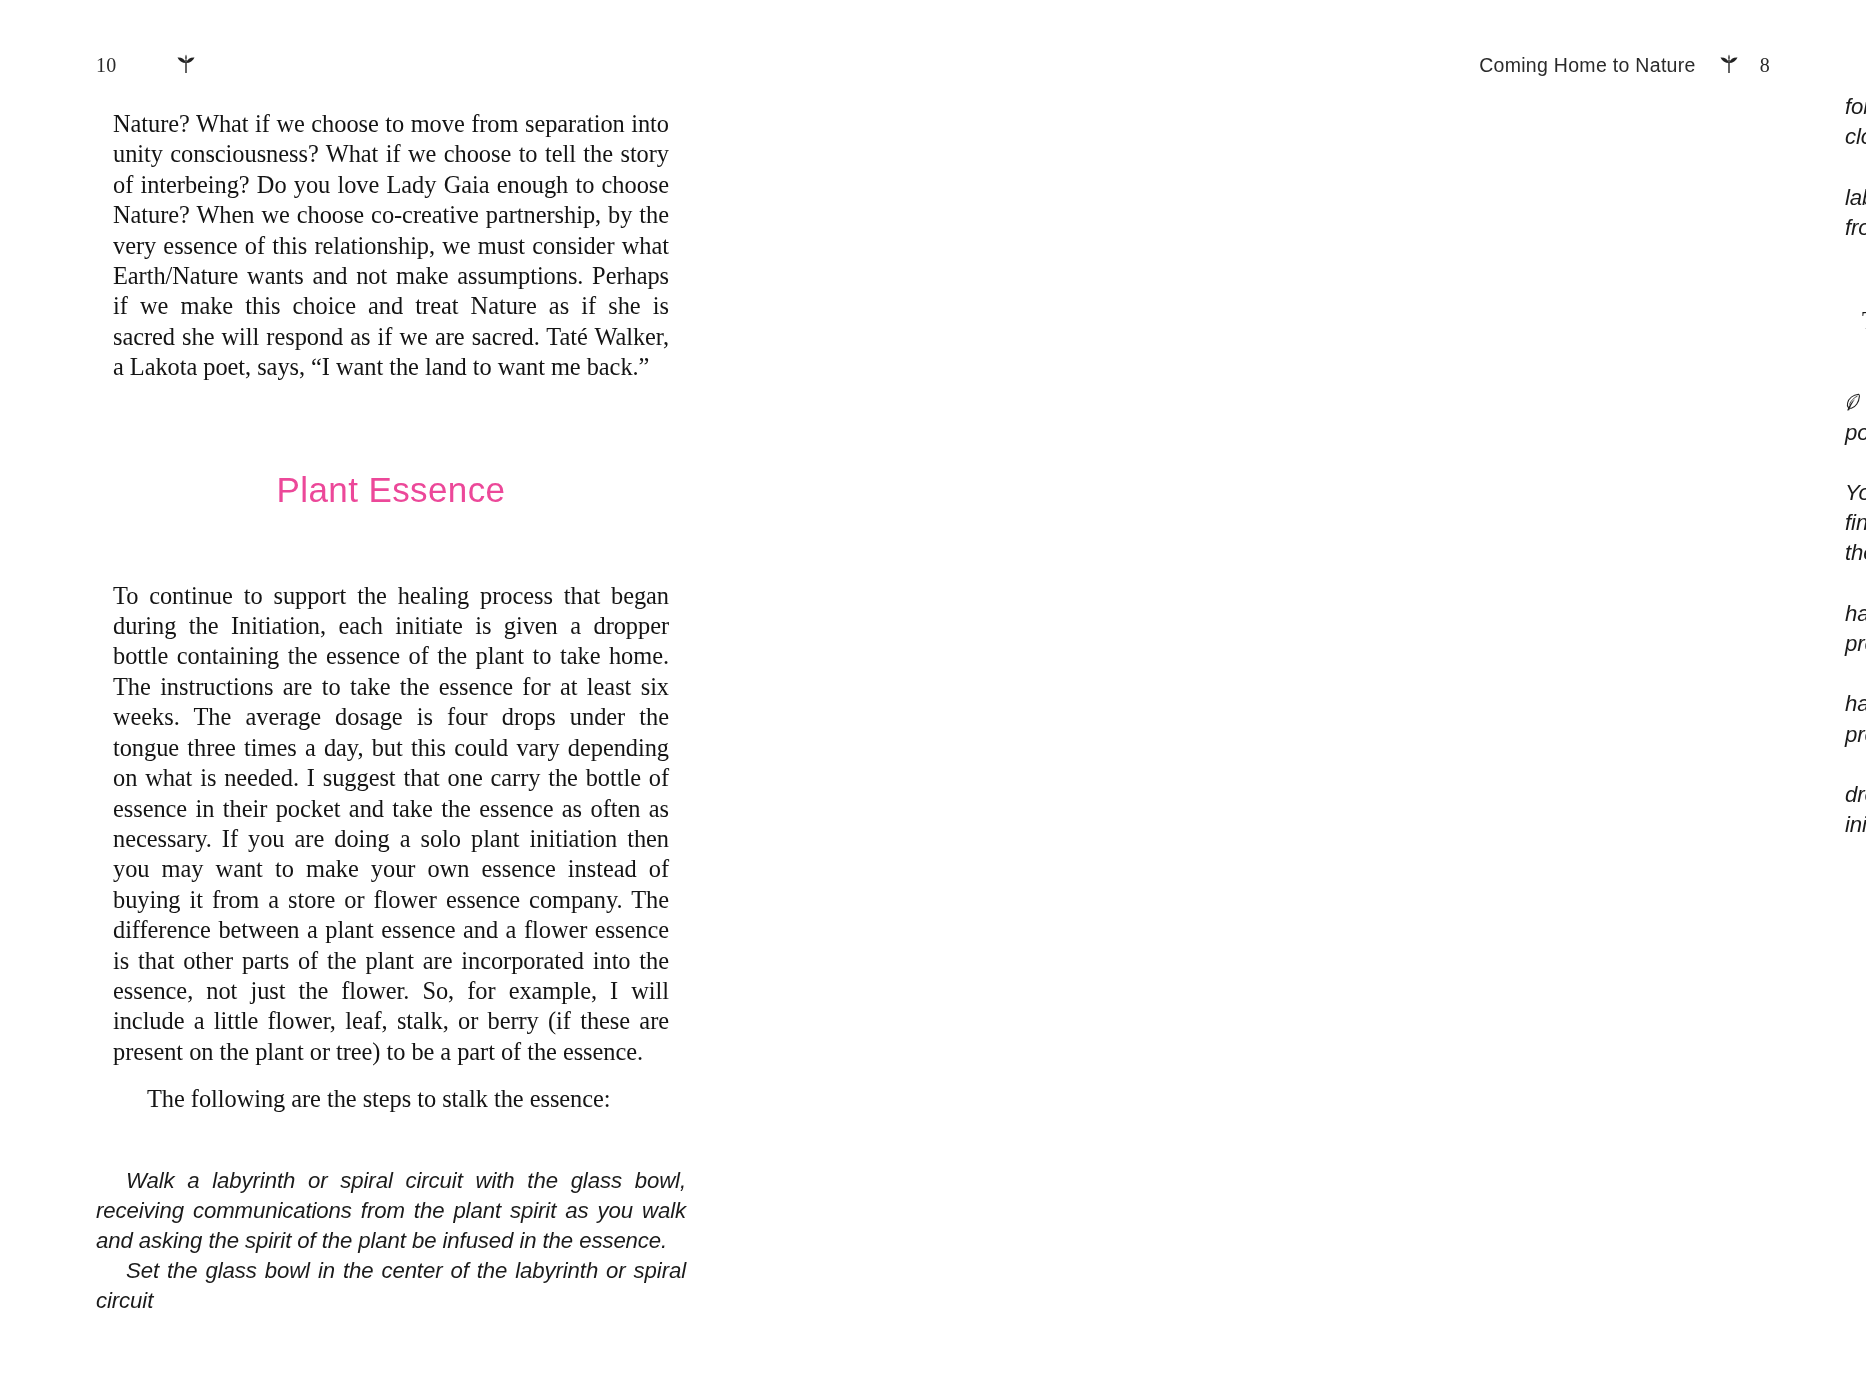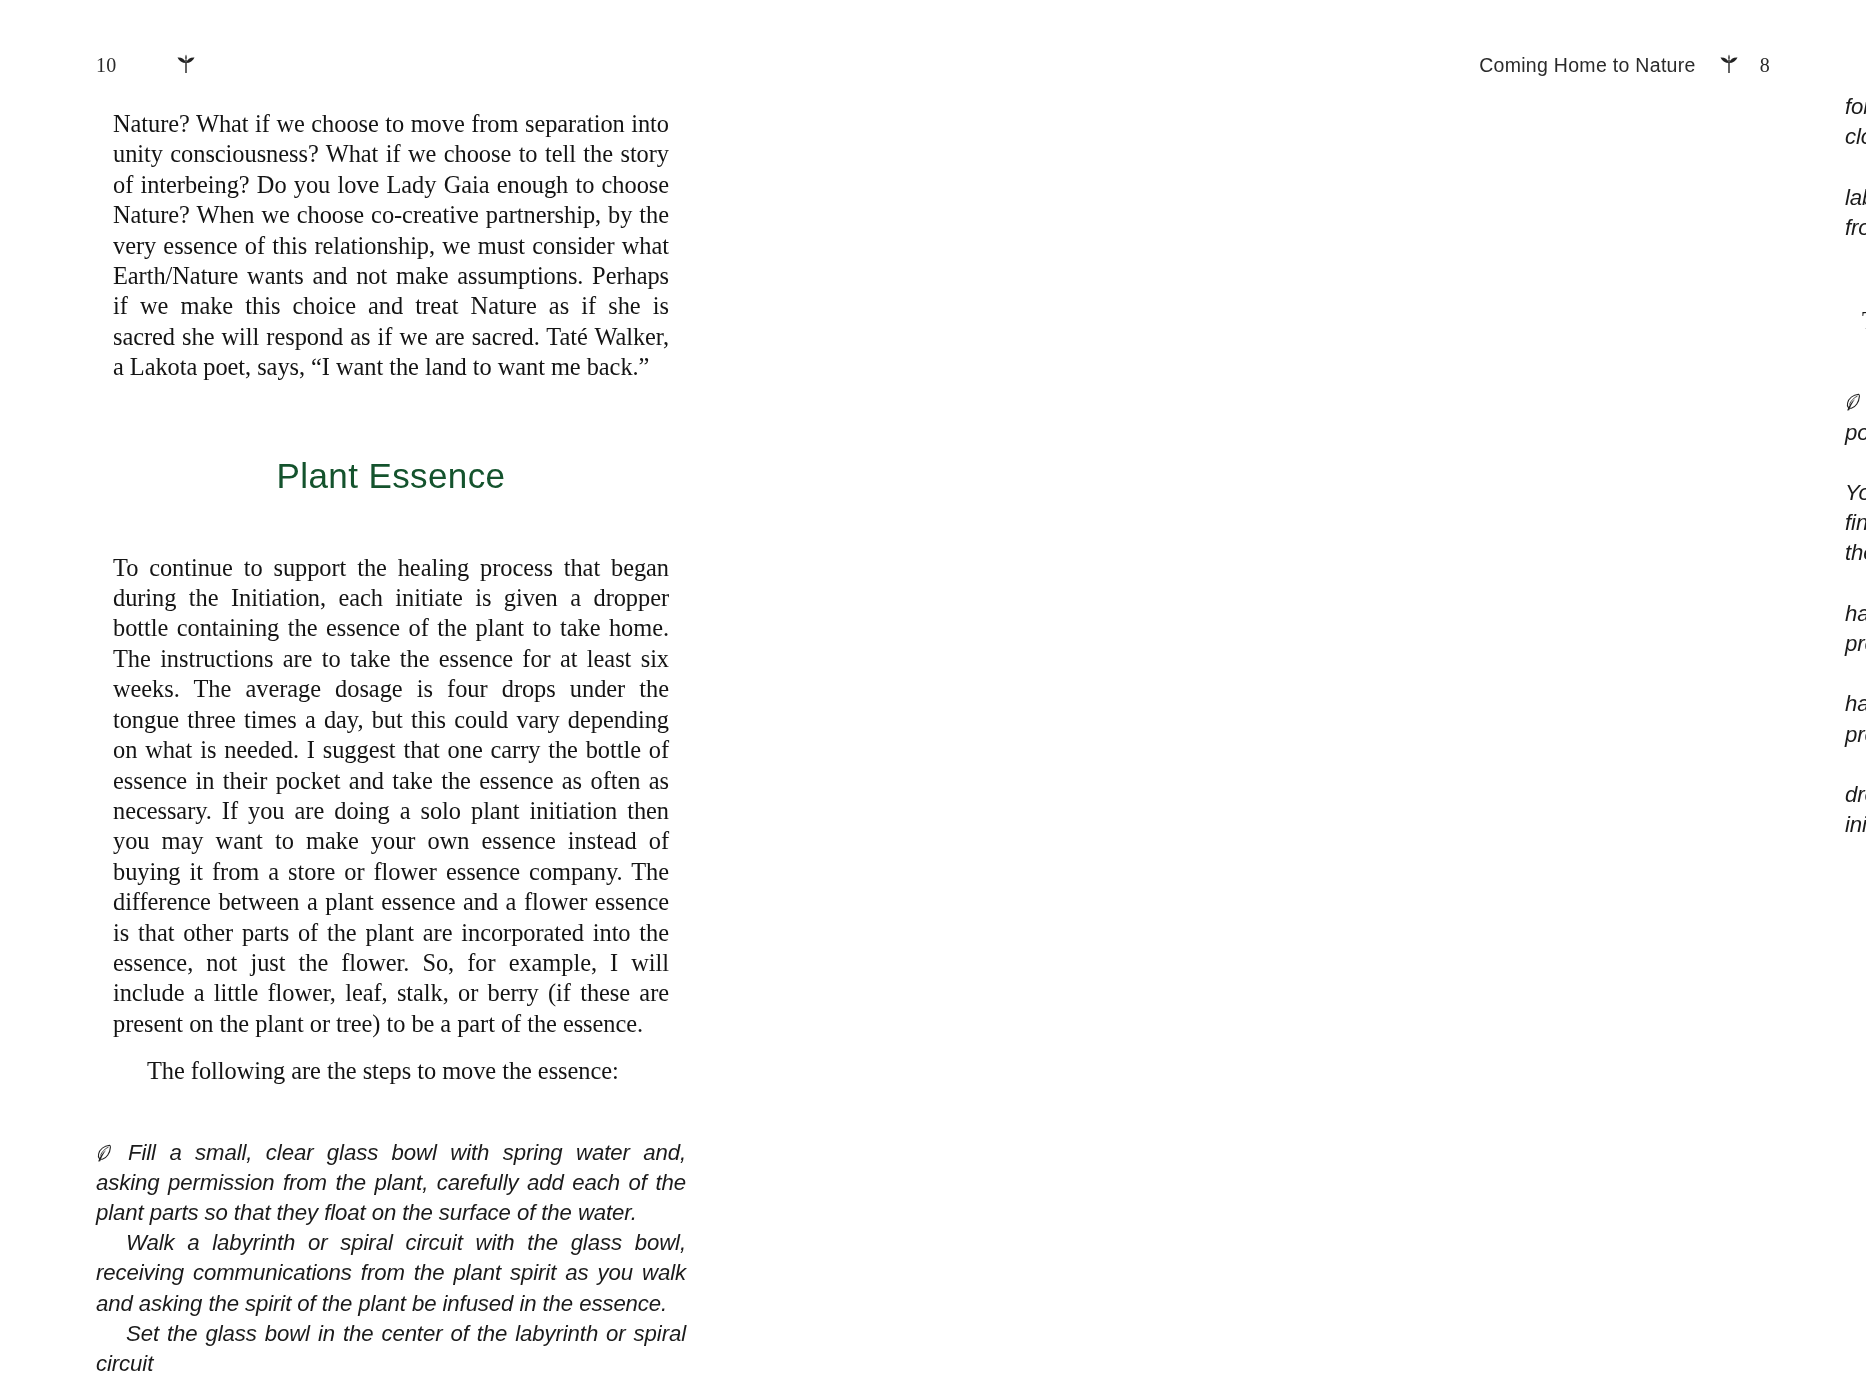--- a/index.html
+++ b/index.html
@@ -85,27 +85,27 @@
     line-height: 30.4px;
     text-align: justify;
     text-justify: inter-word;
     hyphens: none;
     color: #141414;
     letter-spacing: -0.05px;
   }
   p.body.indent { text-indent: 34px; }
 
   h2.section-title {
-    margin: 0;
+    margin: 14px;
     font-family: "Liberation Sans", sans-serif;
     font-weight: 300;
     font-size: 35px;
     letter-spacing: 0.4px;
     text-align: center;
-    color: #14532d;
+    color: #ec4899;
   }
 
   
   .instr {
     font-family: "Liberation Sans", sans-serif;
     font-style: italic;
     font-weight: 300;
     font-size: 22.2px;
     line-height: 30.2px;
     text-align: justify;
@@ -156,30 +156,25 @@
       <p class="body">Nature? What if we choose to move from separation into unity consciousness? What if we choose to tell the story of interbeing? Do you love Lady Gaia enough to choose Nature? When we choose co-creative partnership, by the very essence of this relationship, we must consider what Earth/Nature wants and not make assumptions. Perhaps if we make this choice and treat Nature as if she is sacred she will respond as if we are sacred. Taté Walker, a Lakota poet, says, “I want the land to want me back.”</p>
 
       <div class="sp-56"></div>
 
       <h2 class="section-title">Plant Essence</h2>
 
       <div class="sp-40"></div>
 
       <p class="body">To continue to support the healing process that began during the Initiation, each initiate is given a dropper bottle containing the essence of the plant to take home. The instructions are to take the essence for at least six weeks. The average dosage is four drops under the tongue three times a day, but this could vary depending on what is needed. I suggest that one carry the bottle of essence in their pocket and take the essence as often as necessary. If you are doing a solo plant initiation then you may want to make your own essence instead of buying it from a store or flower essence company. The difference between a plant essence and a flower essence is that other parts of the plant are incorporated into the essence, not just the flower. So, for example, I will include a little flower, leaf, stalk, or berry (if these are present on the plant or tree) to be a part of the essence.</p>
 
-      <p class="body indent">The following are the steps to move the essence:</p>
+      <p class="body indent">The following are the steps to stalk the essence:</p>
 
       <div class="sp-34"></div>
 
       <div class="instr">
-        <p class="first-step"><span class="leaf-bullet"><svg viewBox="0 0 17 19" width="17" height="19" aria-hidden="true">
-               <path d="M2.2 17.6 C3.4 13.6, 6.0 9.2, 10.2 6.0 C7.4 9.8, 5.2 13.6, 4.2 17.2 Z" fill="#222"></path>
-               <path d="M13.6 1.2 C8.2 2.0, 3.6 5.4, 2.6 10.0 C1.8 13.6, 3.6 15.8, 6.4 15.2 C10.6 14.2, 14.0 9.0, 14.4 3.4 C14.5 2.2, 14.3 1.4, 13.6 1.2 Z" fill="none" stroke="#222" stroke-width="1.1"></path>
-               <path d="M12.6 3.0 C9.0 4.6, 5.8 7.8, 4.4 11.6" fill="none" stroke="#222" stroke-width="0.8"></path>
-             </svg></span><span>Fill a small, clear glass bowl with spring water and, asking permission from the plant, carefully add each of the plant parts so that they float on the surface of the water.</span></p>
         <p class="step">Walk a labyrinth or spiral circuit with the glass bowl, receiving communications from the plant spirit as you walk and asking the spirit of the plant be infused in the essence.</p>
         <p class="step">Set the glass bowl in the center of the labyrinth or spiral circuit</p>
       </div>
 
     </div>
   </div>
 
   <div class="page page-right">
 
     <div class="runhead runhead-right">

